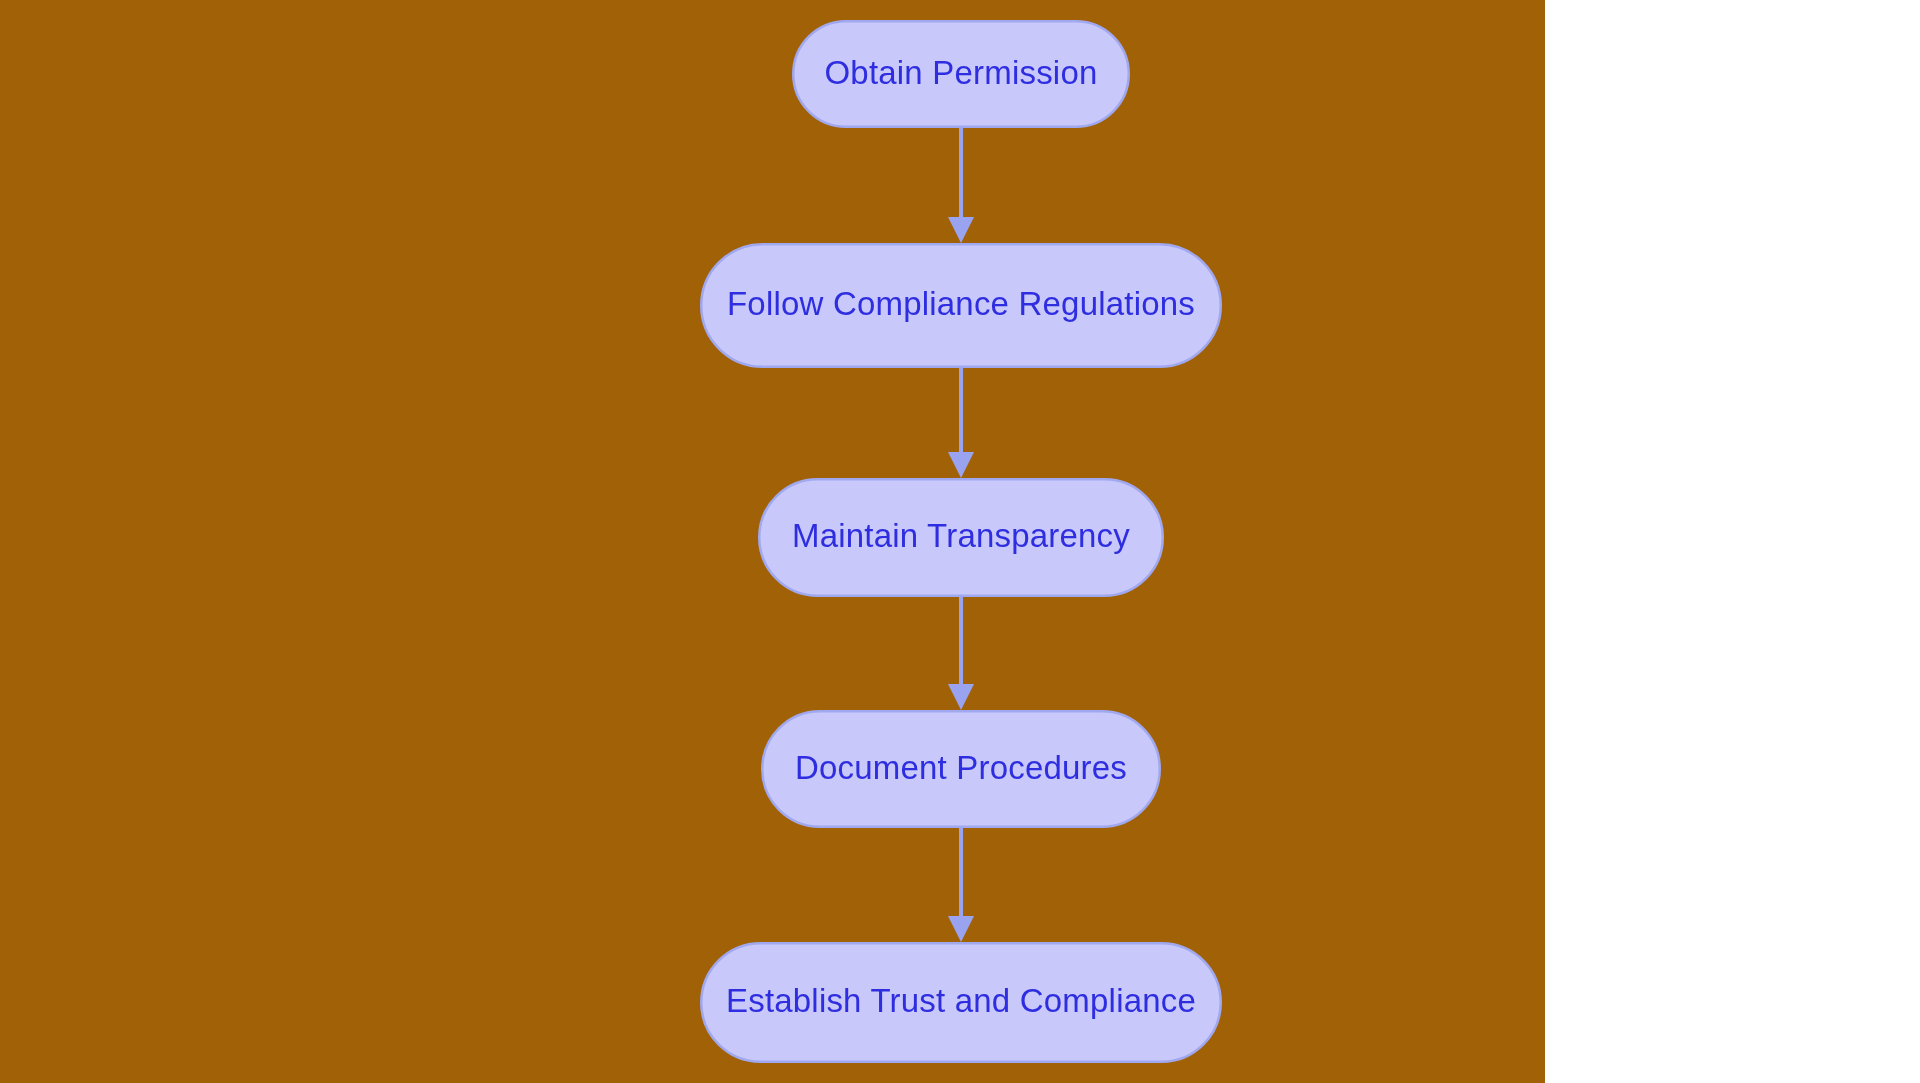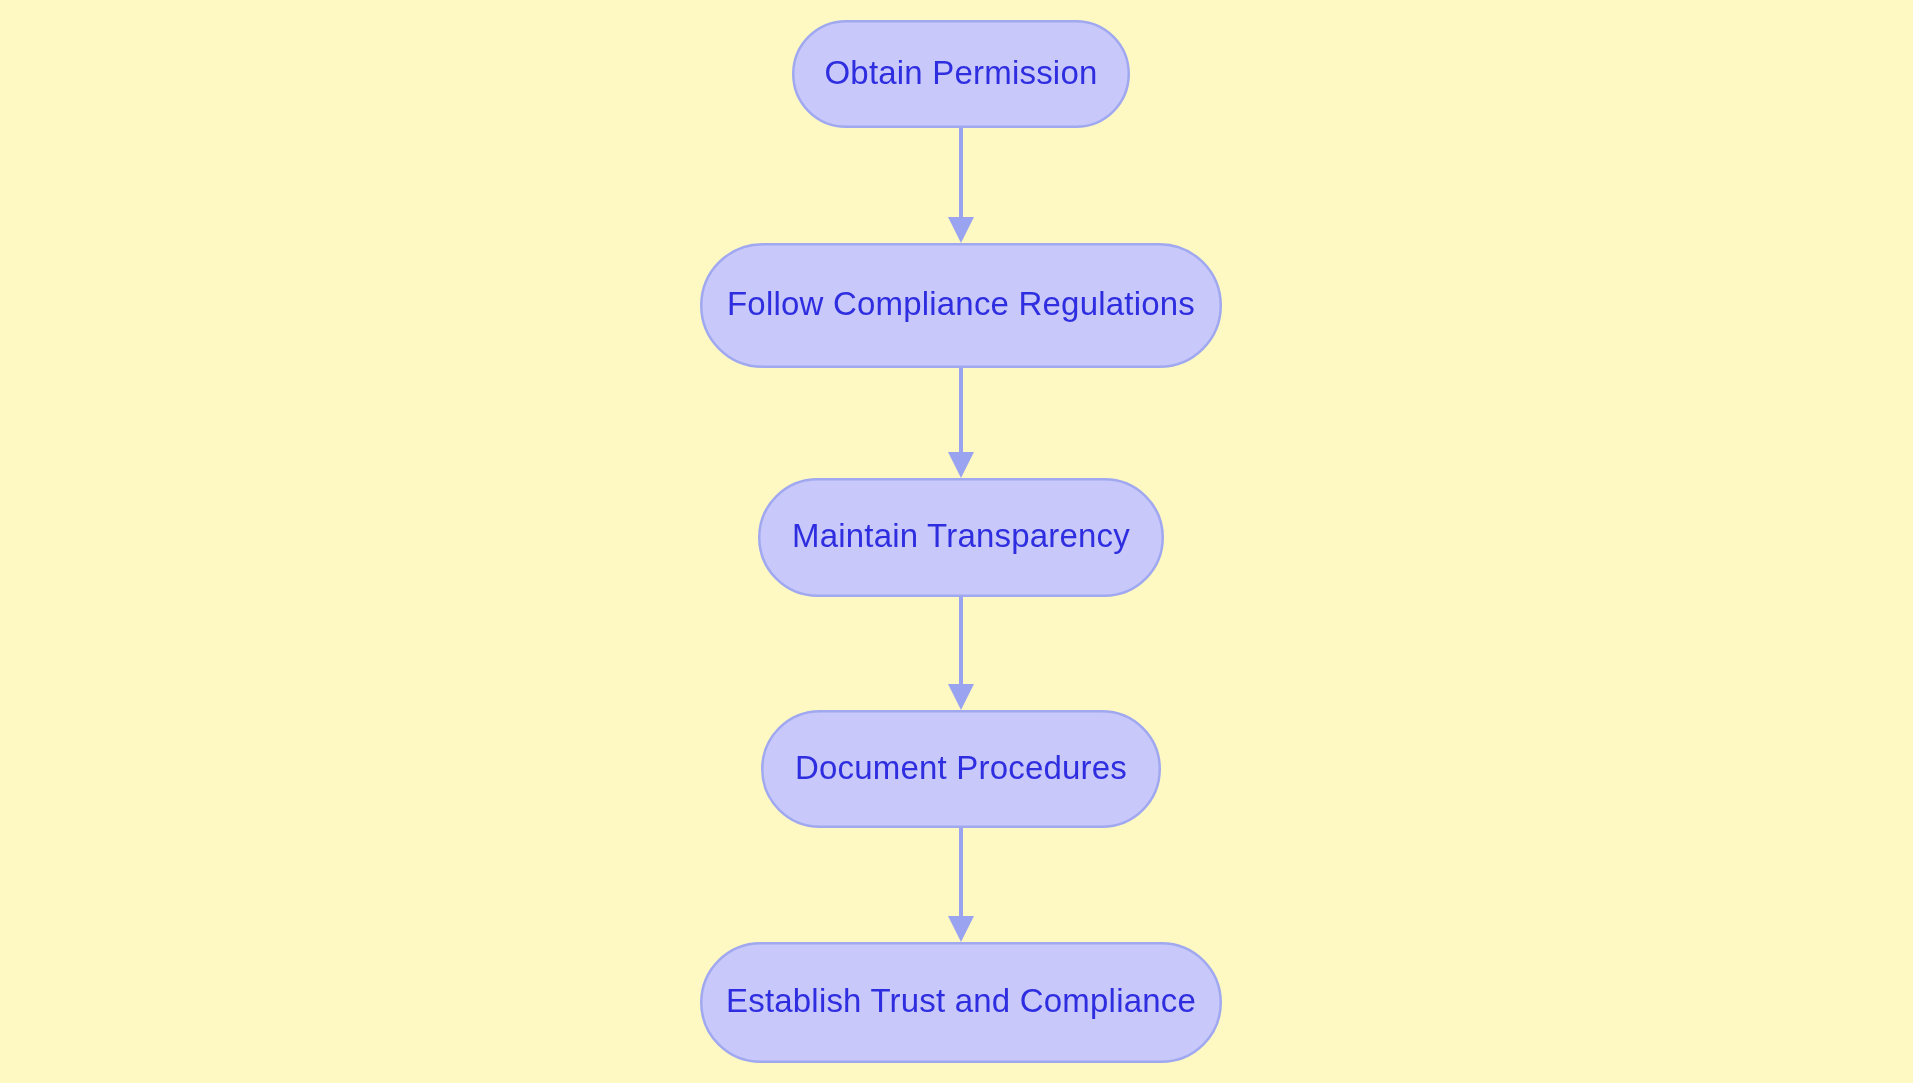--- a/index.html
+++ b/index.html
@@ -6,23 +6,23 @@
   html, body {
     margin: 0;
     padding: 0;
     background: #ffffff;
   }
   body {
     font-family: "Liberation Sans", sans-serif;
   }
   #canvas {
     position: relative;
-    width: 1913px;
+    width: 1545px;
     height: 1083px;
-    background: #fef9c3;
+    background: #a16207;
     overflow: hidden;
   }
   #flow-svg {
     position: absolute;
     left: 0;
     top: 0;
     width: 1920px;
     height: 1083px;
     display: block;
   }

